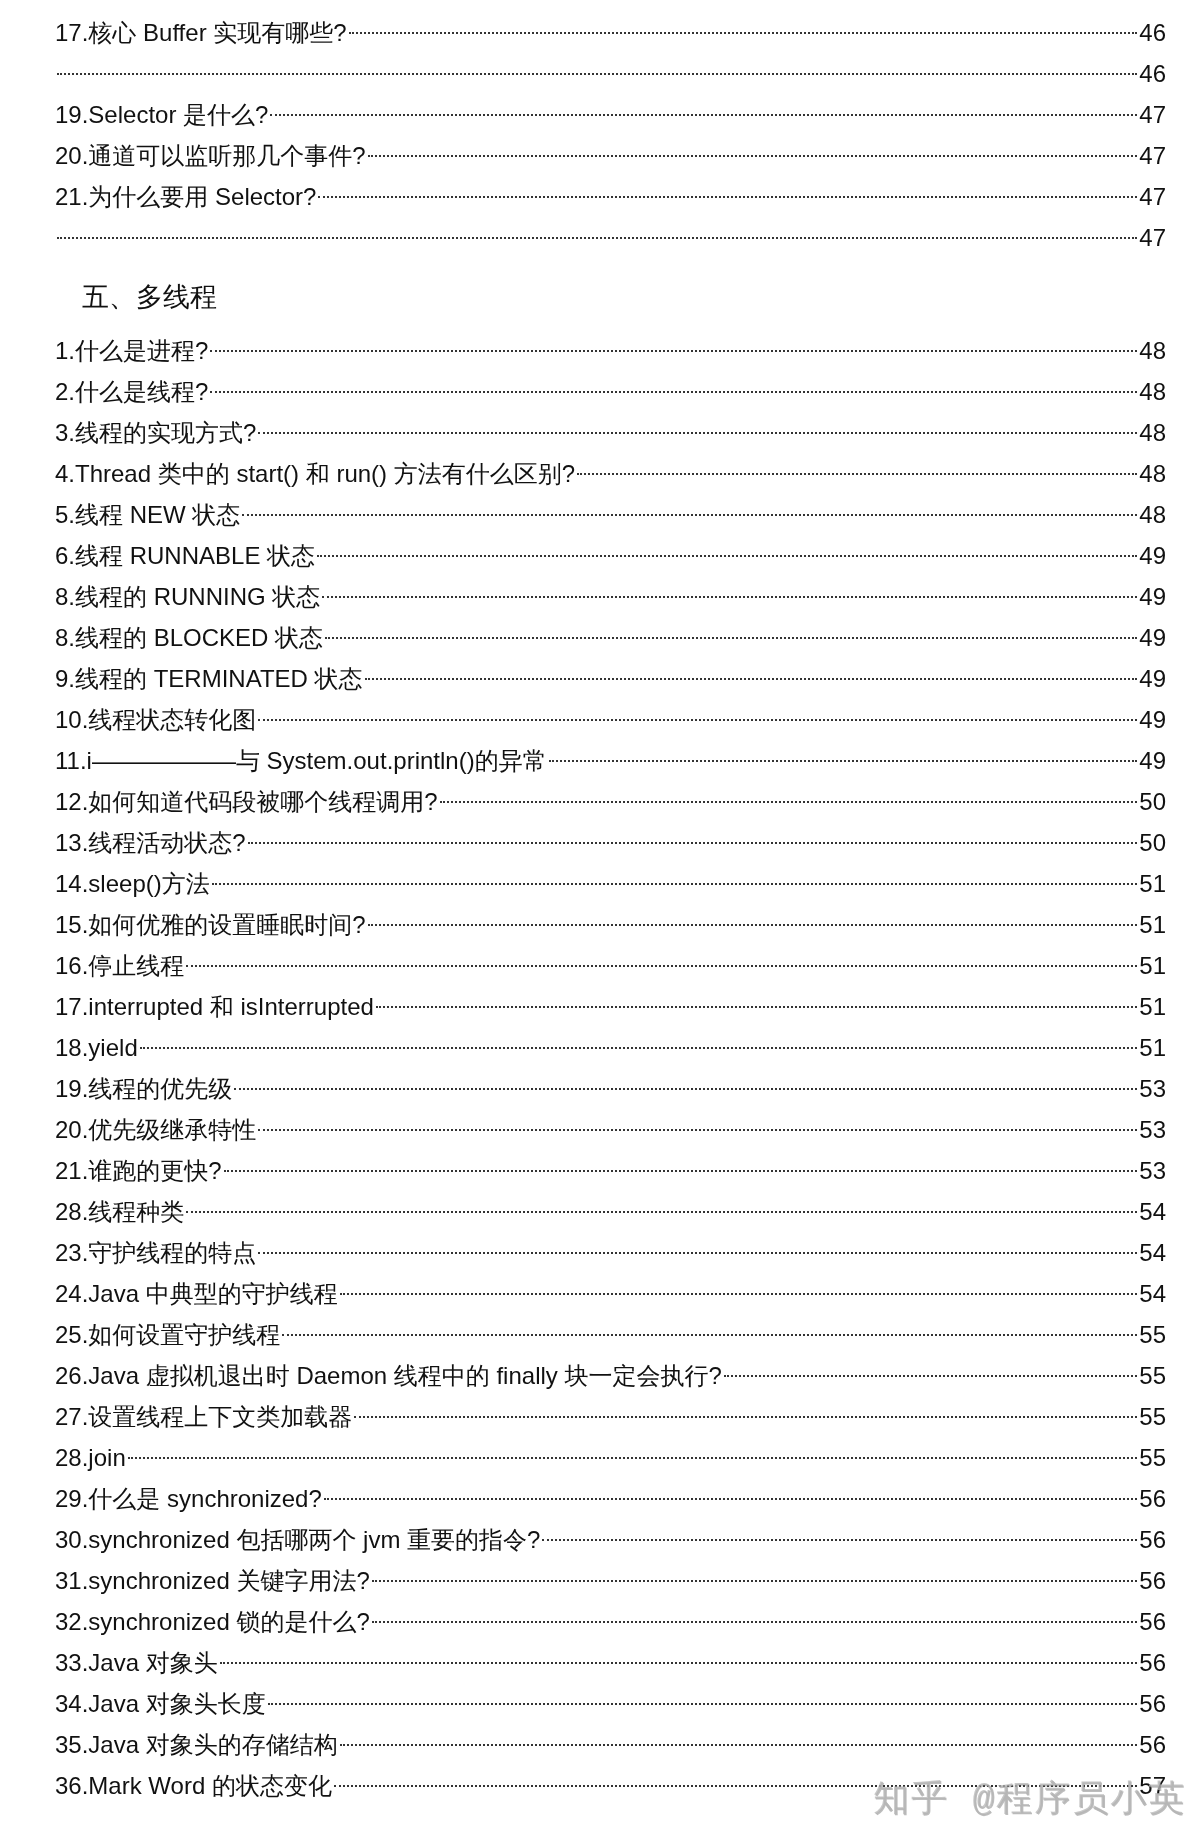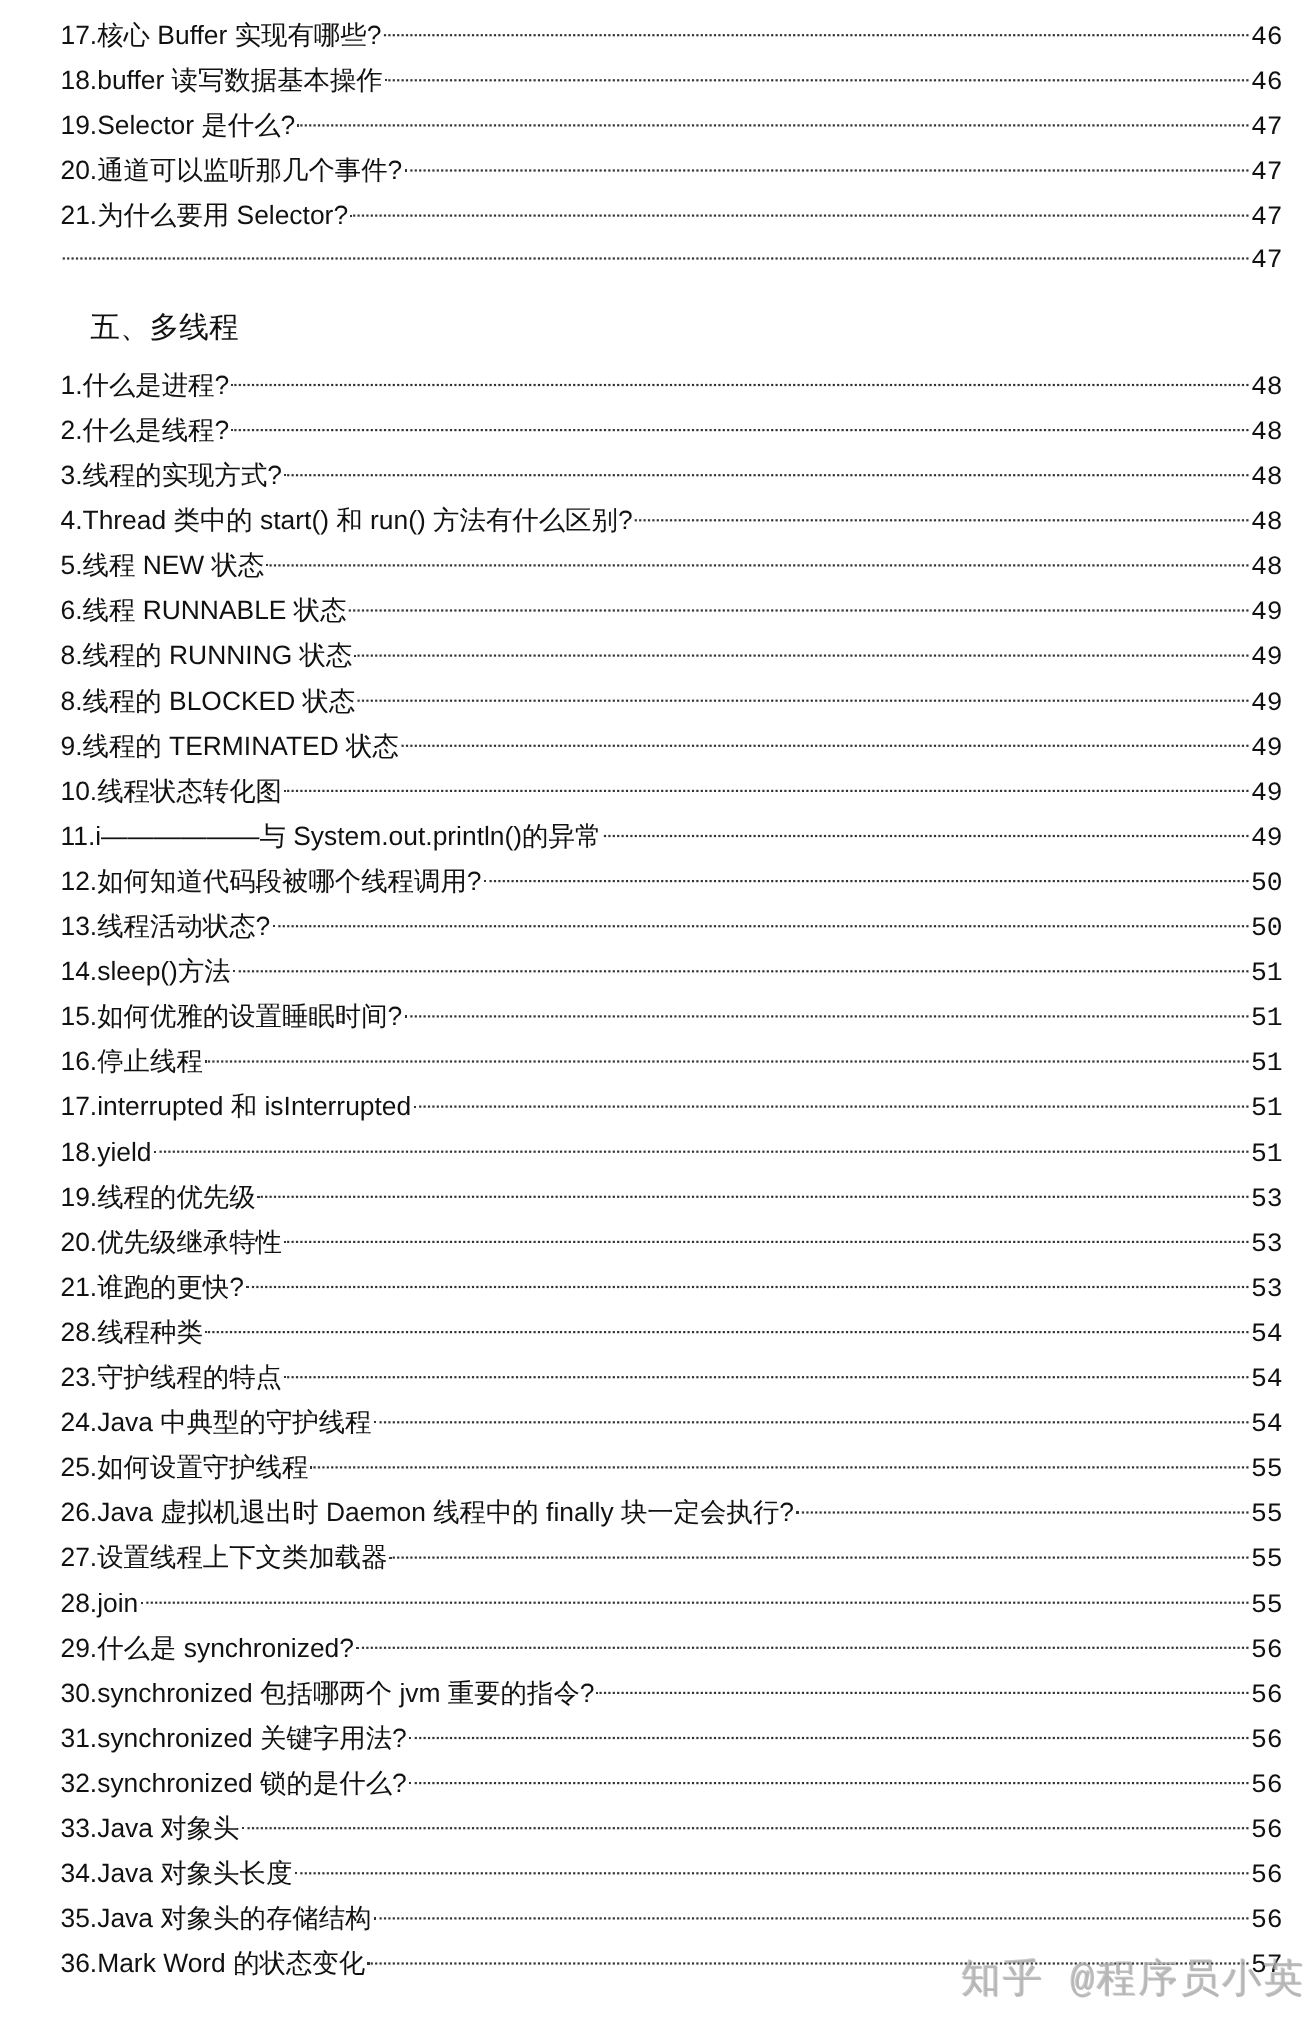--- a/index.html
+++ b/index.html
@@ -2,38 +2,37 @@
 <html><head>
   <meta charset="utf-8">
   <style>
     html, body { margin:0; padding:0; background:#ffffff; }
     body { width:1192px; height:1840px; position:relative; overflow:hidden;
       font-family:"Liberation Sans","DejaVu Sans",sans-serif; color:#111; }
     .toc { position:absolute; left:27px; right:26px; top:0;margin-left:28px; }
     .row { display:flex; align-items:baseline; height:41px; line-height:41px; font-size:24px; white-space:nowrap; }
     .row .title { flex:0 0 auto; }
     .row .leader { flex:1 1 auto; border-bottom:2px dotted #333; margin:0 2px; transform:translateY(-7px); min-width:10px; }
-    .row .page { flex:0 0 auto; text-align:left;font-family:Liberation Mono, monospace; }
+    .row .page { flex:0 0 auto; text-align:left; }
     .heading { height:62px; line-height:62px; font-size:27px; padding-left:27px; margin-top:8px; margin-bottom:2px; }
     .first-block { padding-top:12px; }
     .watermark { position:absolute; left:873px; top:1774px; font-size:36px; color:rgba(180,180,180,0.75);
       letter-spacing:2px; text-shadow:1px 1px 0 rgba(90,90,90,0.4); white-space:nowrap;font-family:Liberation Mono, monospace; }
   </style>
 </head>
 <body>
 
 <div class="toc">
   <div class="first-block" id="prev-block">
       <div class="row">
         <span class="title">17.核心 Buffer 实现有哪些?</span>
         <span class="leader"></span>
         <span class="page">46</span>
       </div>
       <div class="row">
-        <span class="title">18.buffer 读写数据基本操作</span>
         <span class="leader"></span>
         <span class="page">46</span>
       </div>
       <div class="row">
         <span class="title">19.Selector 是什么?</span>
         <span class="leader"></span>
         <span class="page">47</span>
       </div>
       <div class="row">
         <span class="title">20.通道可以监听那几个事件?</span>

